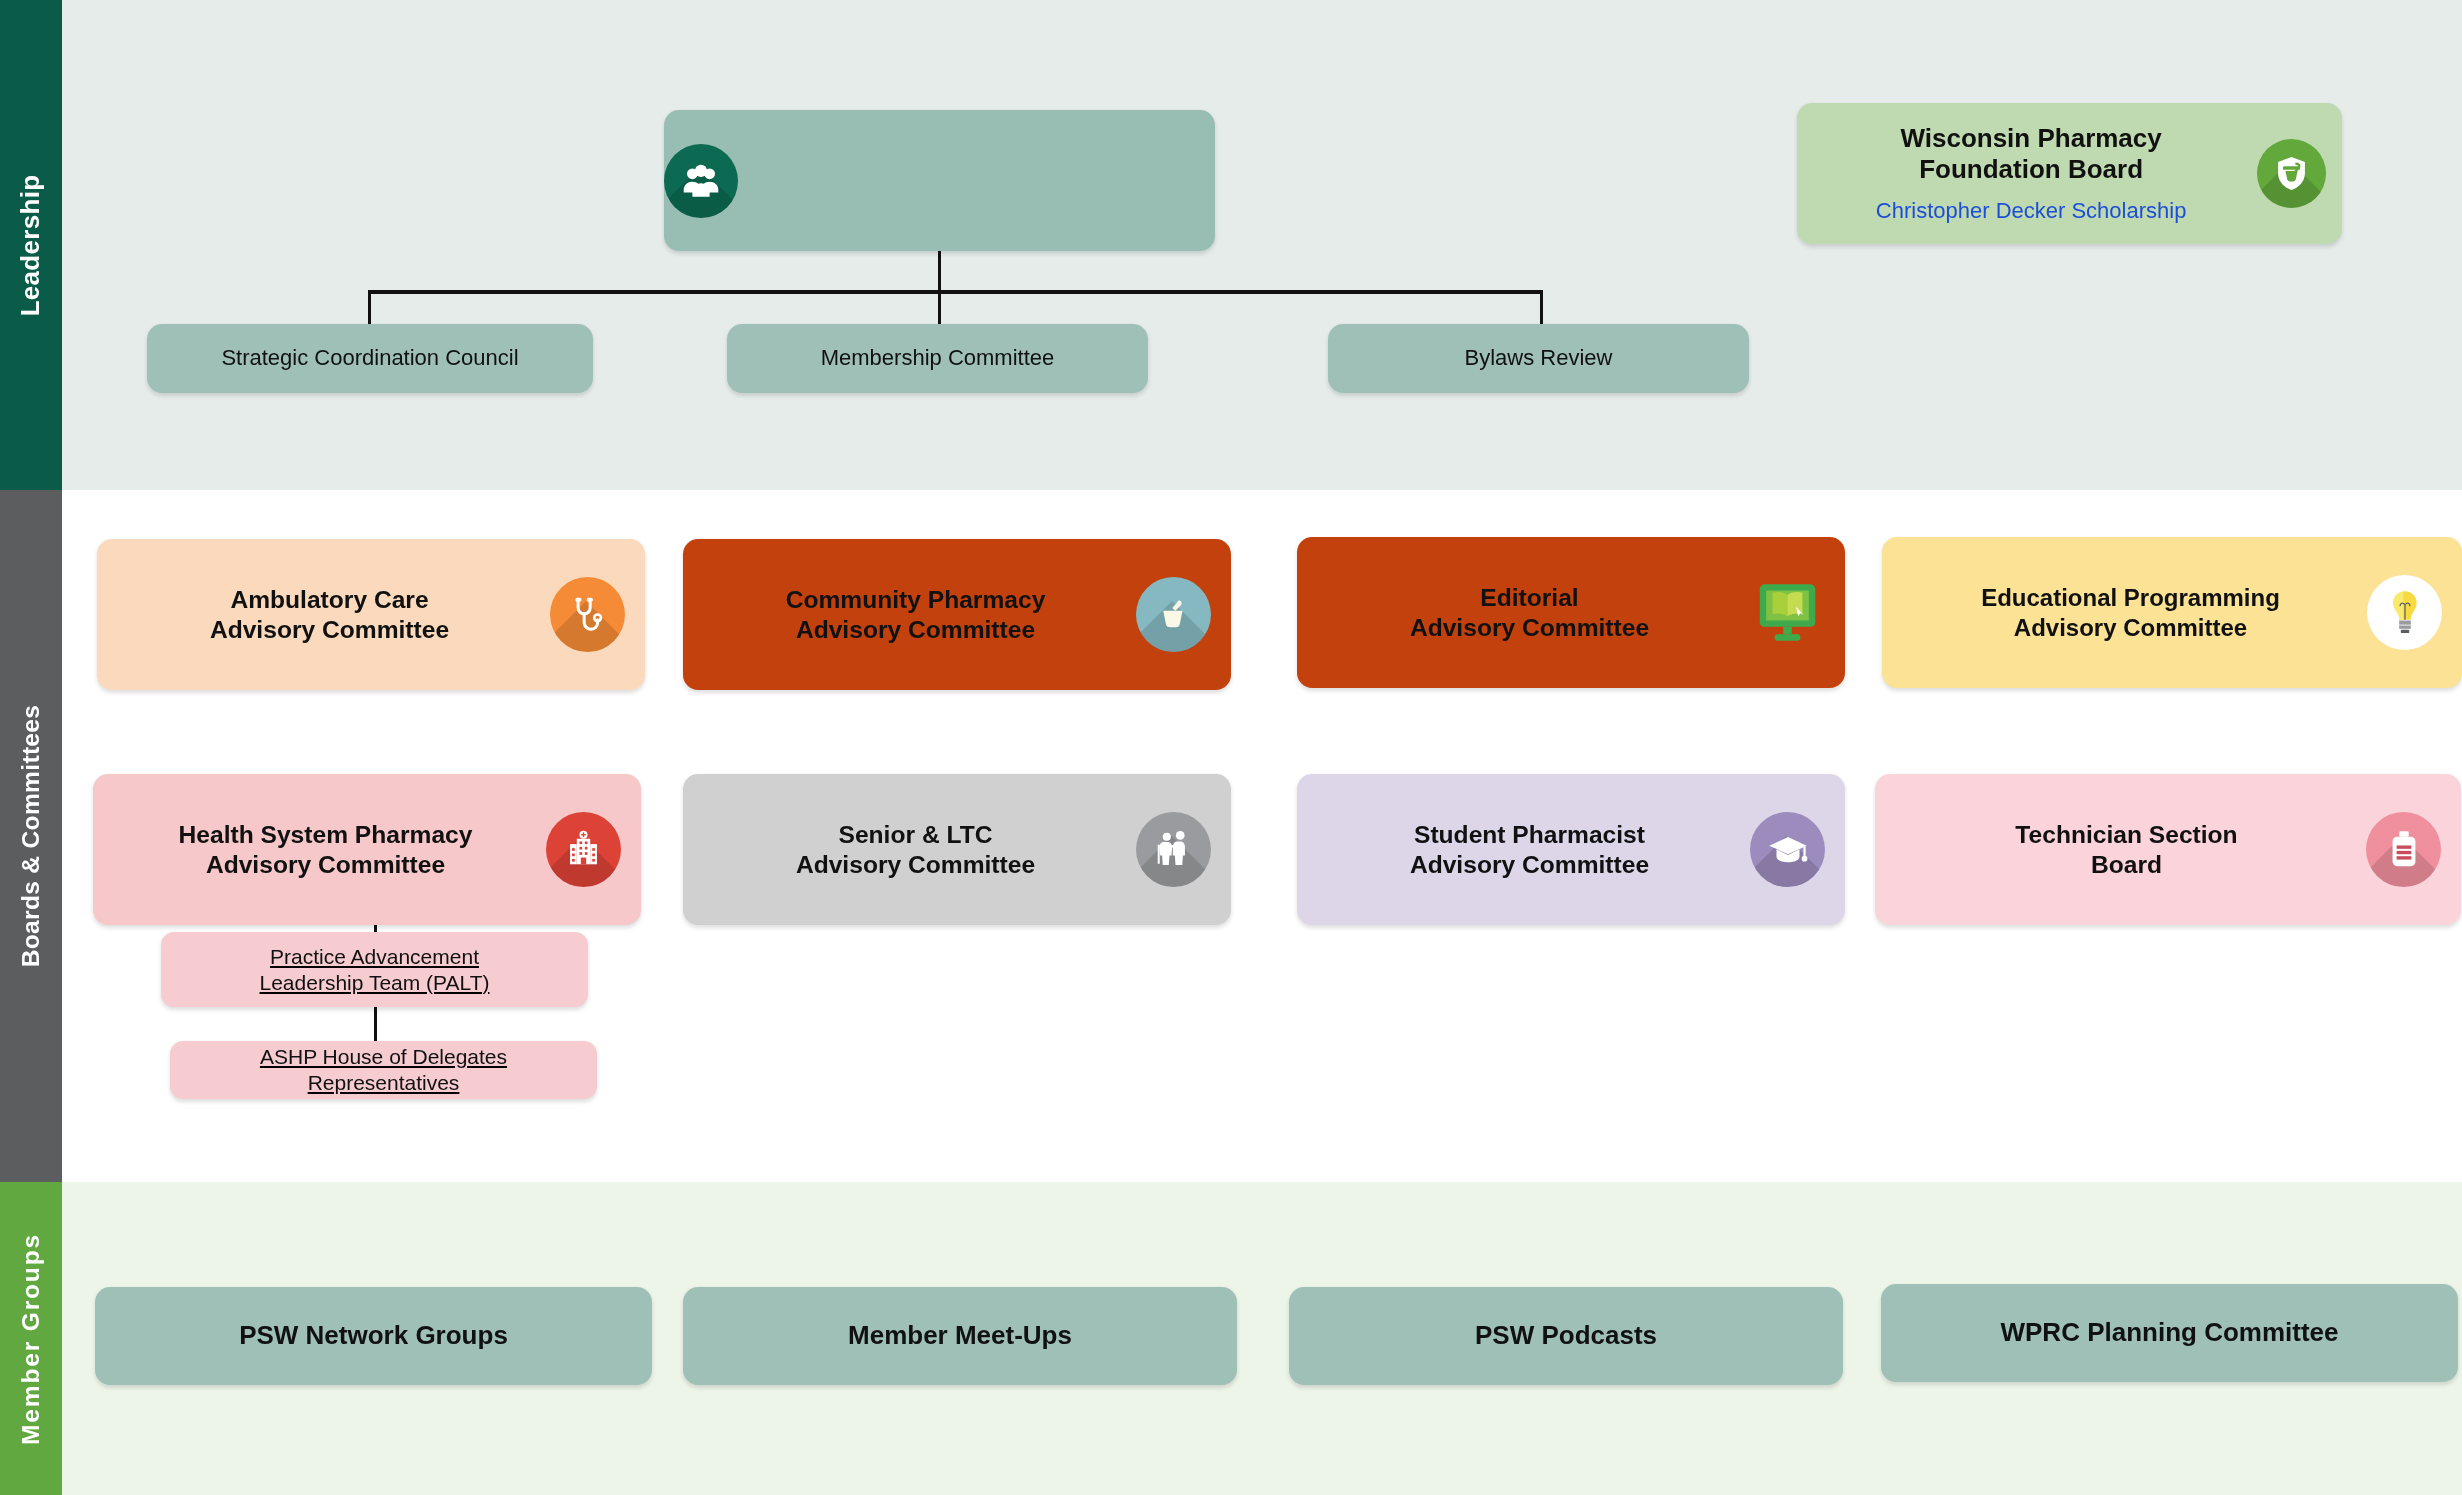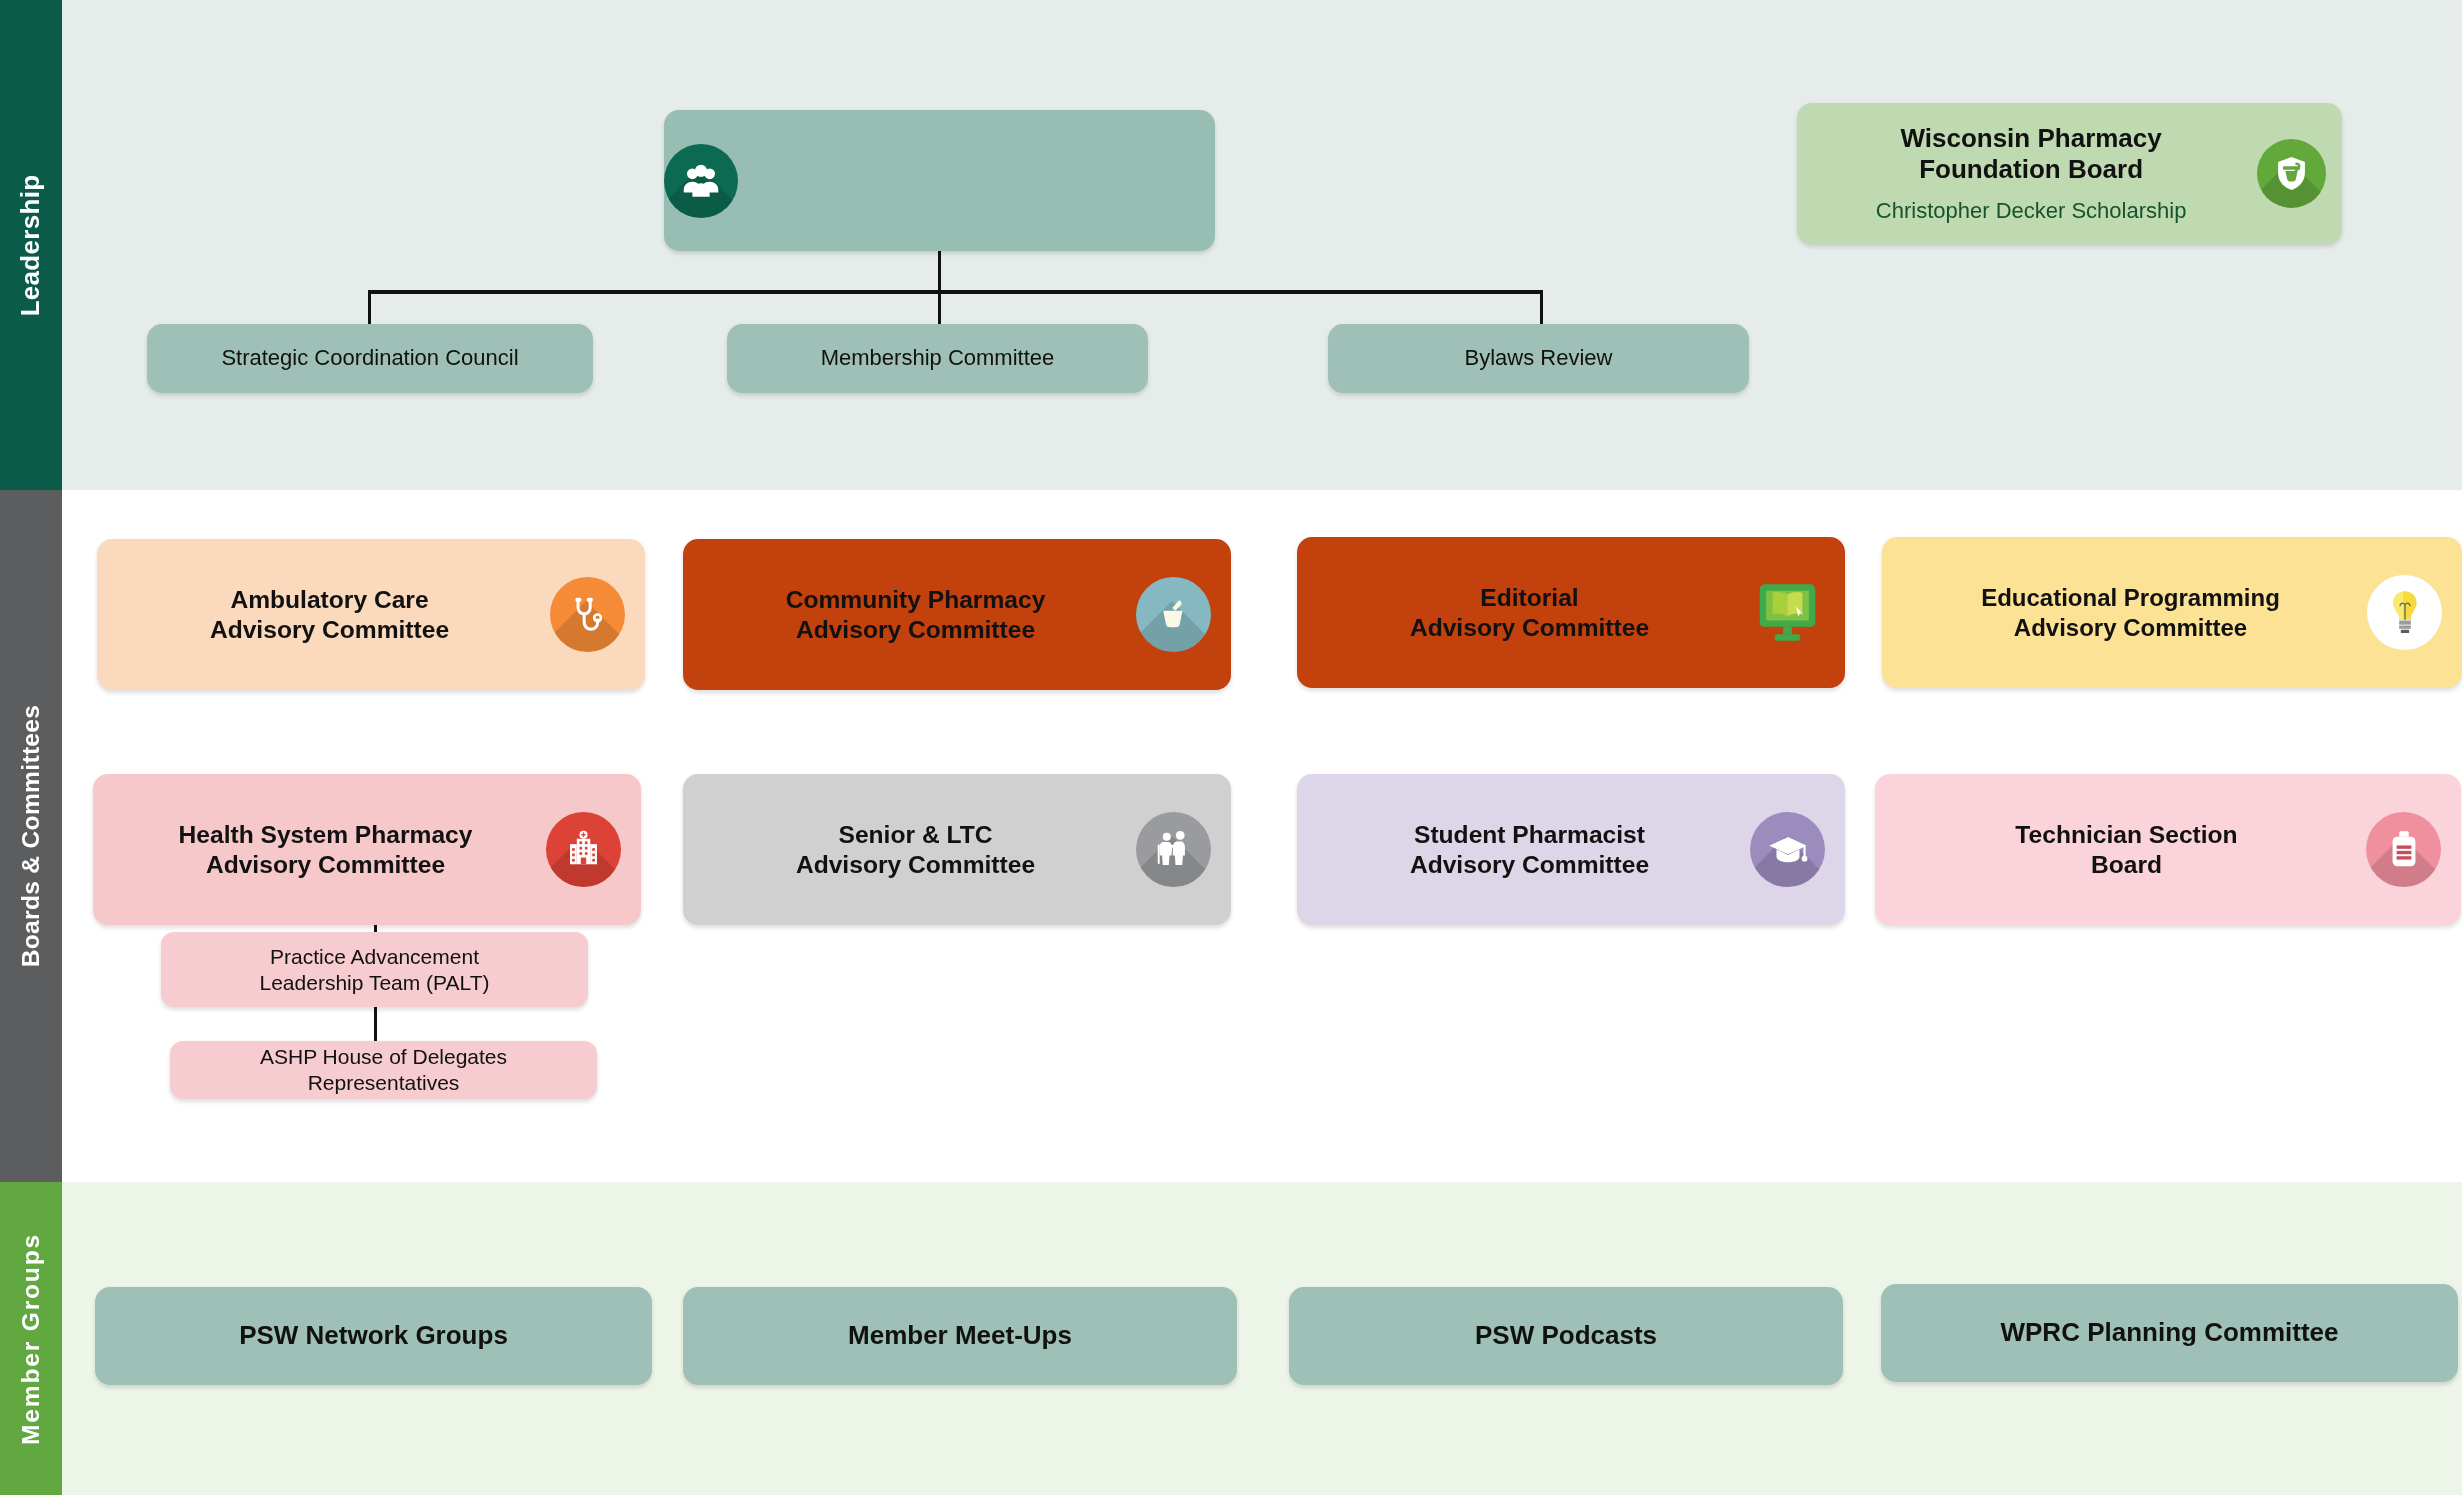--- a/index.html
+++ b/index.html
@@ -56,21 +56,21 @@
     padding: 0 9px;
   }
   .node .ttl {
     color: #111111;
     font-weight: bold;
     text-align: center;
     line-height: 1.22;
     white-space: pre-line;
   }
   .node .sub {
-    color: #14532d;
+    color: #1d4ed8;
     font-weight: normal;
     text-align: center;
     line-height: 1.2;
     margin-top: 12px;
   }
   .node .iconslot {
     flex: 0 0 auto;
     display: flex; align-items: center; justify-content: center;
     margin-right: 15.2px;
   }
@@ -110,21 +110,21 @@
   #educational-programming { left: 1882px; top: 537px; width: 580px; background: #fbe295; }
   #educational-programming .ttl { font-size: 24px; }
 
   #health-system-pharmacy { left: 93px;  top: 774px; width: 548px; background: #f6c8c9; }
   #senior-ltc             { left: 683px; top: 774px; width: 548px; background: #d0d0d0; }
   #student-pharmacist     { left: 1297px; top: 774px; width: 548px; background: #dcd6e8; }
   #technician-section     { left: 1875px; top: 774px; width: 586px; background: #fbd3da; }
 
   
   .pinknode {
-    background: #f6ccd0; border-radius: 13px; justify-content: flex-start;
+    background: #f6ccd0; border-radius: 13px; justify-content: flex-start; text-decoration: underline;
   }
   .pinknode .ttl { font-size: 21px; font-weight: normal; }
   #palt { left: 161px; top: 932px; width: 427px; height: 75px; }
   #ashp { left: 170px; top: 1041px; width: 427px; height: 58px; }
 
   
   .pill {
     background: #9fc0b7; border-radius: 15.2px; justify-content: center; height: 98px;
   }
   .pill .ttl { font-size: 26px; }

